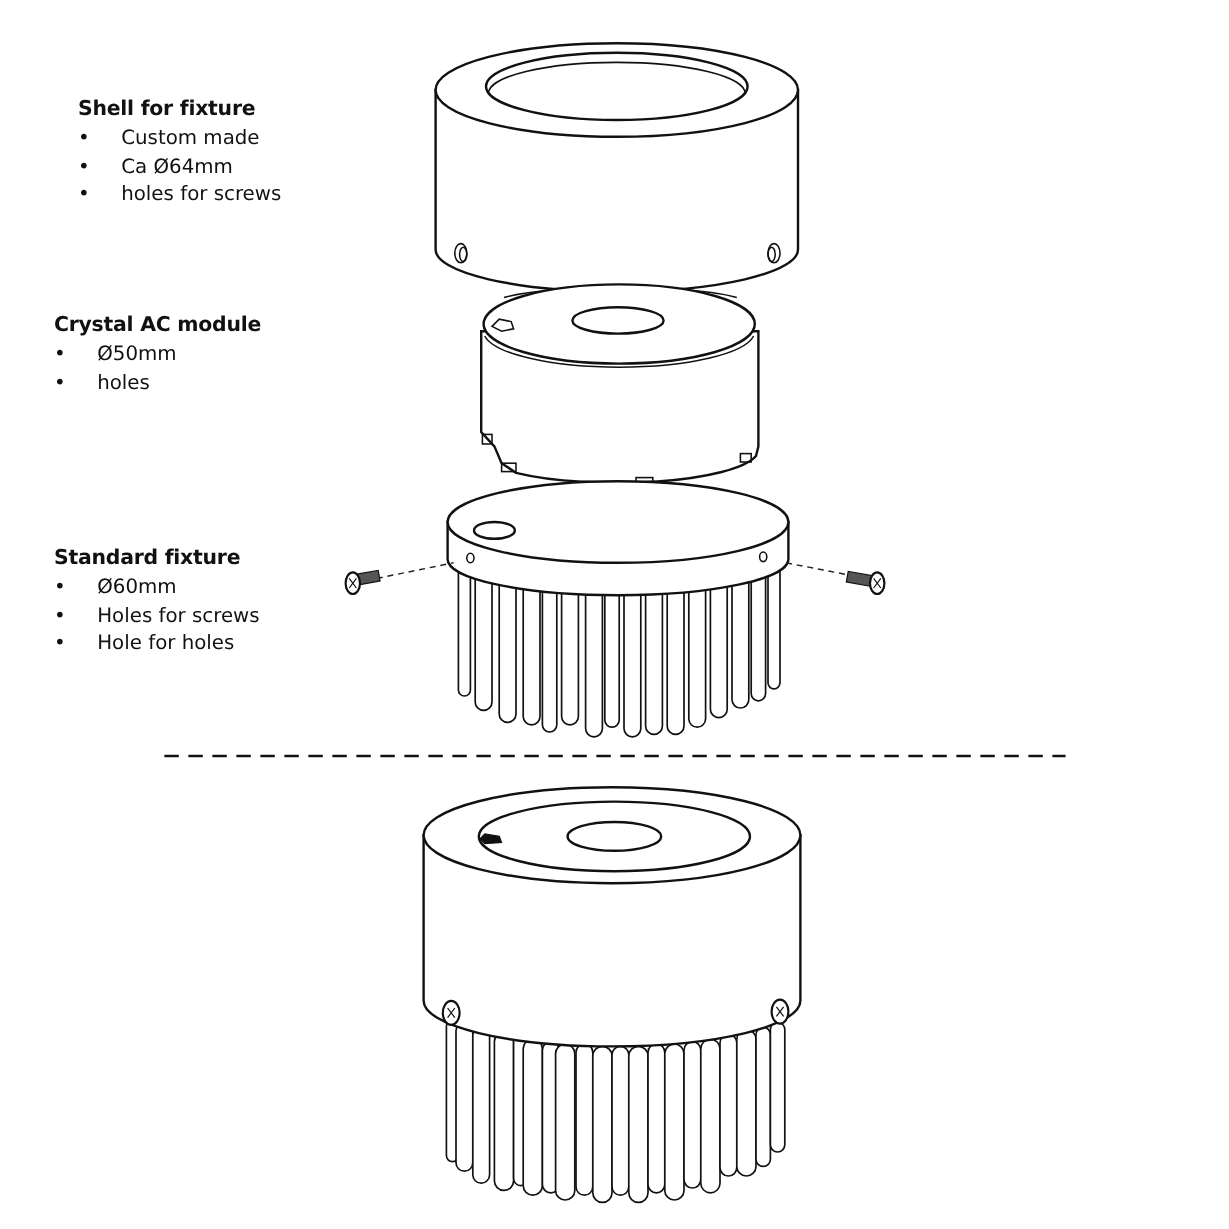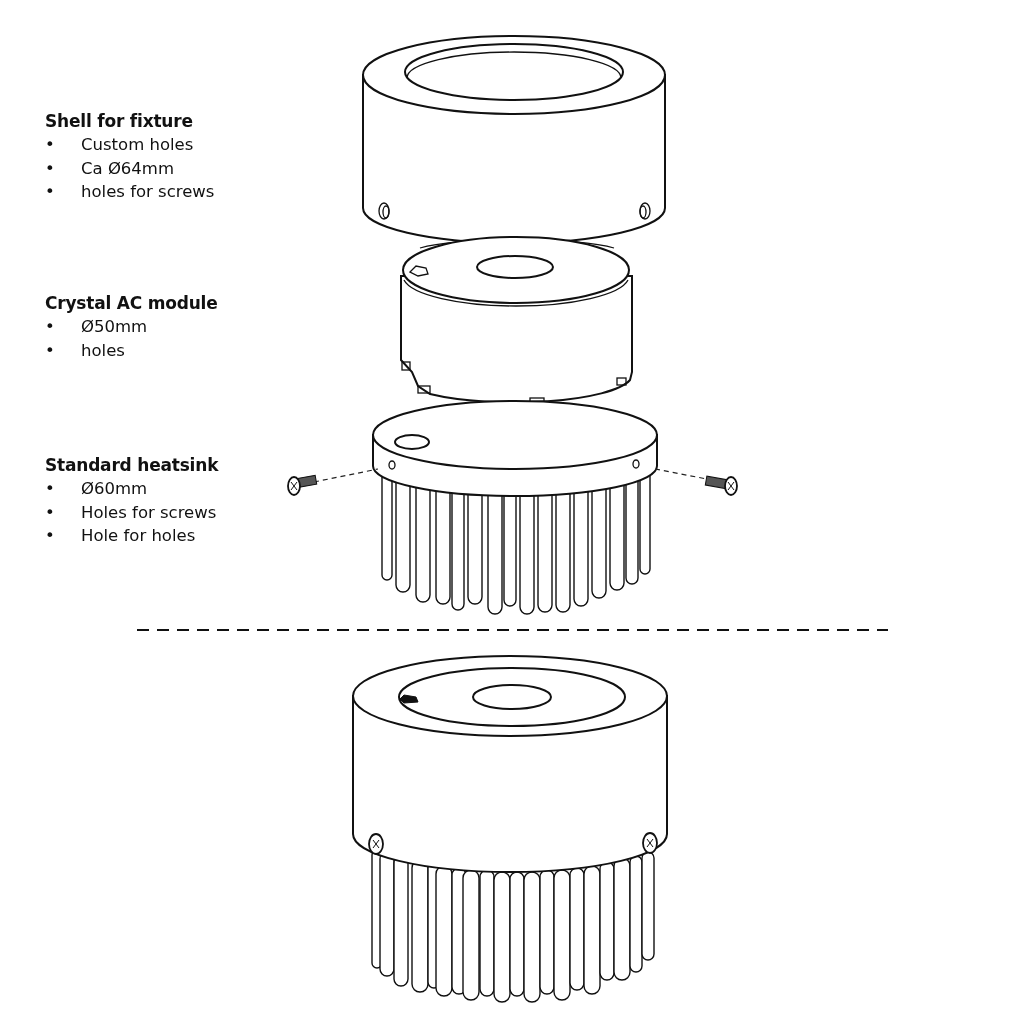--- a/index.html
+++ b/index.html
@@ -13,39 +13,39 @@
   #drawing { position: absolute; left: 0; top: 0; width: 1024px; height: 1024px; }
   #drawing .ln { fill: #ffffff; stroke: #111111; stroke-width: 2; }
   #drawing .ln-thin { fill: none; stroke: #111111; stroke-width: 1.3; }
   #drawing .fin { fill: #ffffff; stroke: #111111; stroke-width: 1.4; }
   #drawing .dash { fill: none; stroke: #222222; stroke-width: 1.2; stroke-dasharray: 5 4; }
   #drawing .sep { fill: none; stroke: #111111; stroke-width: 2; stroke-dasharray: 12 8; }
 </style>
 </head>
 <body>
 
-<div class="label-group" style="top:110px;">
+<div class="label-group" style="top:80px;margin-left:20px;">
   <div class="label-title">Shell for fixture</div>
   <ul class="bullet-list">
-    <li class="bullet-item"><span class="bullet-dot">•</span><span>Custom holes</span></li>
+    <li class="bullet-item"><span class="bullet-dot">•</span><span>Custom made</span></li>
     <li class="bullet-item"><span class="bullet-dot">•</span><span>Ca Ø64mm</span></li>
     <li class="bullet-item"><span class="bullet-dot">•</span><span>holes for screws</span></li>
   </ul>
 </div>
 
-<div class="label-group" style="top:292px;">
+<div class="label-group" style="top:260px;">
   <div class="label-title">Crystal AC module</div>
   <ul class="bullet-list">
     <li class="bullet-item"><span class="bullet-dot">•</span><span>Ø50mm</span></li>
     <li class="bullet-item"><span class="bullet-dot">•</span><span>holes</span></li>
   </ul>
 </div>
 
 <div class="label-group" style="top:454px;">
-  <div class="label-title">Standard heatsink</div>
+  <div class="label-title">Standard fixture</div>
   <ul class="bullet-list">
     <li class="bullet-item"><span class="bullet-dot">•</span><span>Ø60mm</span></li>
     <li class="bullet-item"><span class="bullet-dot">•</span><span>Holes for screws</span></li>
     <li class="bullet-item"><span class="bullet-dot">•</span><span>Hole for holes</span></li>
   </ul>
 </div>
 
 <svg id="drawing" viewBox="0 0 1024 1024" xmlns="http://www.w3.org/2000/svg">
 
   <g>

